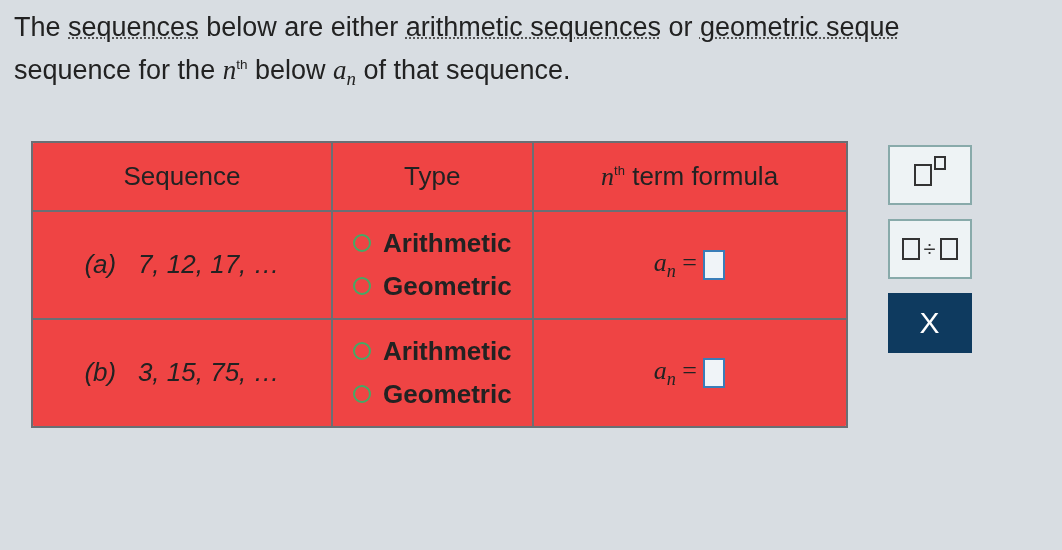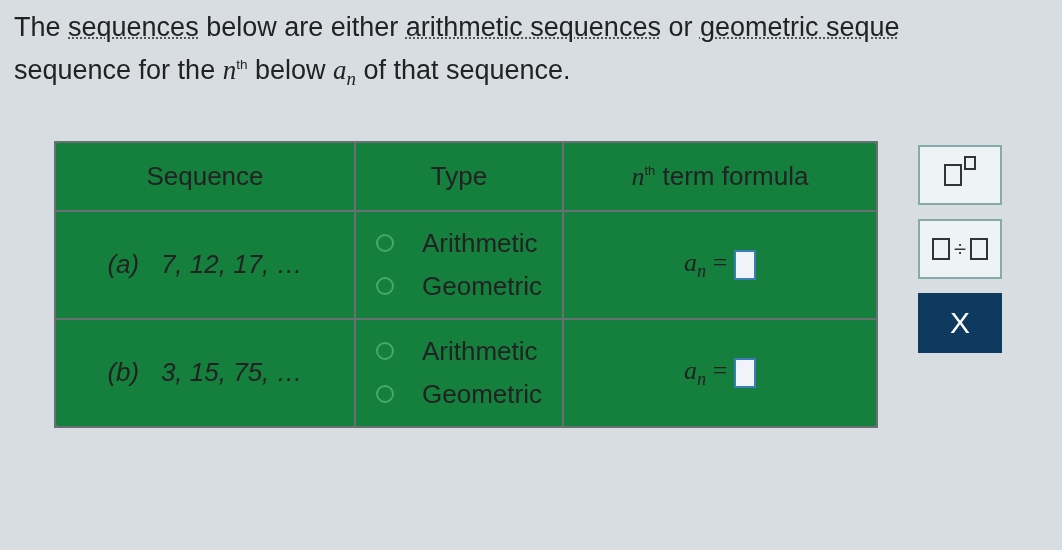--- a/index.html
+++ b/index.html
@@ -24,40 +24,40 @@
   }
   .ul { text-decoration: underline dotted #555; text-decoration-thickness: 2px; }
   .math-i { font-style: italic; font-family: 'Times New Roman', serif; }
   .sup { font-size: 0.5em; vertical-align: super; }
   .sub { font-size: 0.7em; vertical-align: sub; font-style: italic; font-family: 'Times New Roman', serif; }
 
   .row { display: flex; align-items: flex-start; }
 
   table.main {
     border-collapse: collapse;
-    background: #15803d;
-    margin-left: 40px;
+    background: #ef4444;
+    margin-left: 17px;
     border-radius: 8px;
   }
   table.main td, table.main th {
     border: 2px solid #6a6f74;
     font-size: 26px;
     font-weight: normal;
     text-align: center;
     color: #222;
   }
   table.main th { padding: 18px 20px; }
   table.main td { padding: 10px 20px; }
   .seq-col { width: 300px; }
   .type-col { width: 186px; }
   .form-col { width: 314px; }
 
   .seq-text { font-size: 27px; text-align: left; padding-left: 28px; font-style: italic; }
   .type-cell { text-align: left; }
-  .r-opt { display: flex; align-items: center; gap: 28px; padding: 6px 0; font-size: 26px; }
+  .r-opt { display: flex; align-items: center; gap: 12px; padding: 6px 0; font-size: 26px; font-weight: bold; }
   .radio {
     width: 18px; height: 18px; border: 2px solid #4a6; border-radius: 50%;
     display: inline-block; flex-shrink: 0;
   }
   .form-cell {
     font-family: 'Times New Roman', serif;
     font-size: 28px;
   }
   .ibox {
     display: inline-block;

